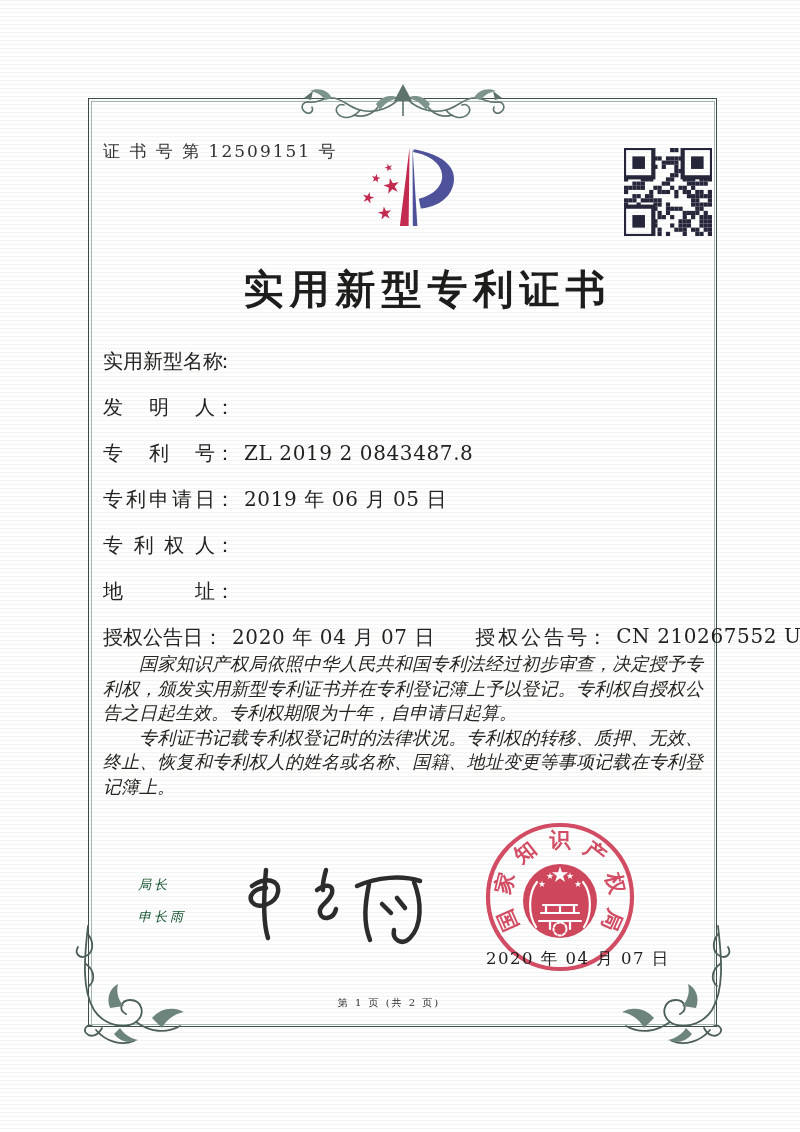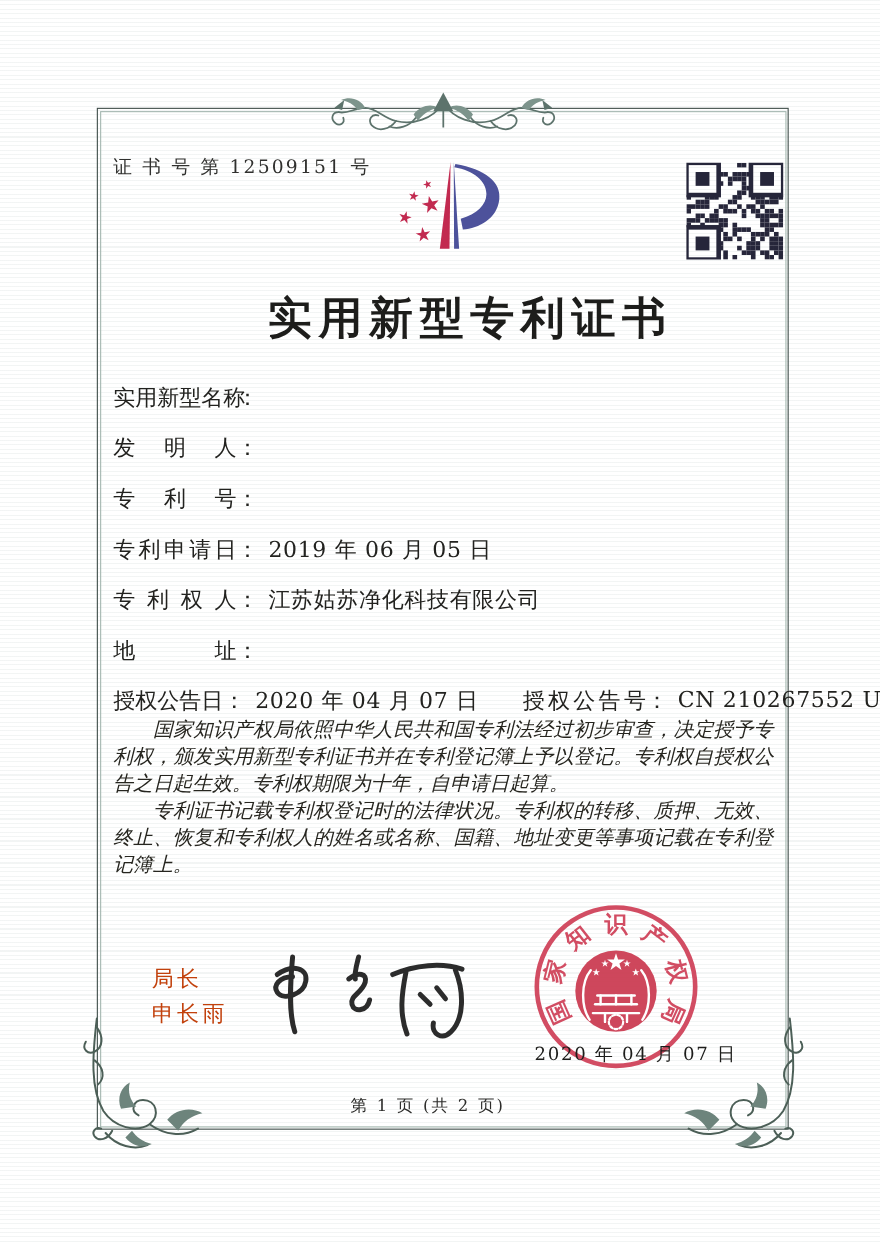--- a/index.html
+++ b/index.html
@@ -41,31 +41,31 @@
   .field-value{margin-left:9px;letter-spacing:0.6px;color:#22221f;}
   .pair2{margin-left:40px;display:flex;align-items:flex-start;}
   .paragraphs{
     position:absolute;left:103px;top:652px;width:600px;
     font-size:18px;line-height:24.5px;font-style:italic;color:#26251f;
     text-align:justify;
   }
   .paragraphs p{margin:0;text-indent:2em;}
   .signer{position:absolute;left:138px;top:876px;
     font-family:"DejaVu Sans","Liberation Sans",sans-serif;
-    font-size:20px;letter-spacing:3px;color:#c2410c;font-weight:500;}
+    font-size:13px;letter-spacing:3px;color:#14532d;font-weight:500;font-style:italic;}
   .signer div{height:32px;}
   .signature{position:absolute;left:222px;top:858px;width:210px;height:95px;}
   .seal{position:absolute;left:484px;top:821px;width:152px;height:152px;opacity:.93;}
   .seal-date{
     position:absolute;left:486px;top:948px;width:170px;font-size:16.5px;
     letter-spacing:1.5px;color:#1d1d1b;white-space:nowrap;
   }
   .footer{
     position:absolute;left:88px;top:996px;width:602px;text-align:center;
-    font-size:15px;letter-spacing:2px;color:#2c2c2a;
+    font-size:10px;letter-spacing:2px;color:#2c2c2a;
   }
   .orn{position:absolute;pointer-events:none;}
   .orn-top{left:298px;top:74px;width:210px;height:52px;}
   .orn-bl{left:56px;top:912px;width:132px;height:142px;}
   .orn-br{left:618px;top:912px;width:132px;height:142px;transform:scaleX(-1);}
 </style>
 </head>
 <body>
 
 <div class="paper-texture"></div>
@@ -302,30 +302,30 @@
     <span class="field-label">实用新型名称</span>
       <span class="field-colon">：</span>
   </div>
   <div class="field-row">
     <span class="field-label">发明人</span>
       <span class="field-colon">：</span>
   </div>
   <div class="field-row">
     <span class="field-label">专利号</span>
       <span class="field-colon">：</span>
+    <span class="field-value">ZL 2019 2 0843487.8</span>
   </div>
   <div class="field-row">
     <span class="field-label">专利申请日</span>
       <span class="field-colon">：</span>
     <span class="field-value">2019 年 06 月 05 日</span>
   </div>
   <div class="field-row">
     <span class="field-label">专利权人</span>
       <span class="field-colon">：</span>
-    <span class="field-value">江苏姑苏净化科技有限公司</span>
   </div>
   <div class="field-row">
     <span class="field-label">地址</span>
       <span class="field-colon">：</span>
   </div>
   <div class="field-row">
     <span class="field-label">授权公告日</span>
       <span class="field-colon">：</span>
     <span class="field-value">2020 年 04 月 07 日</span>
     <span class="pair2">

